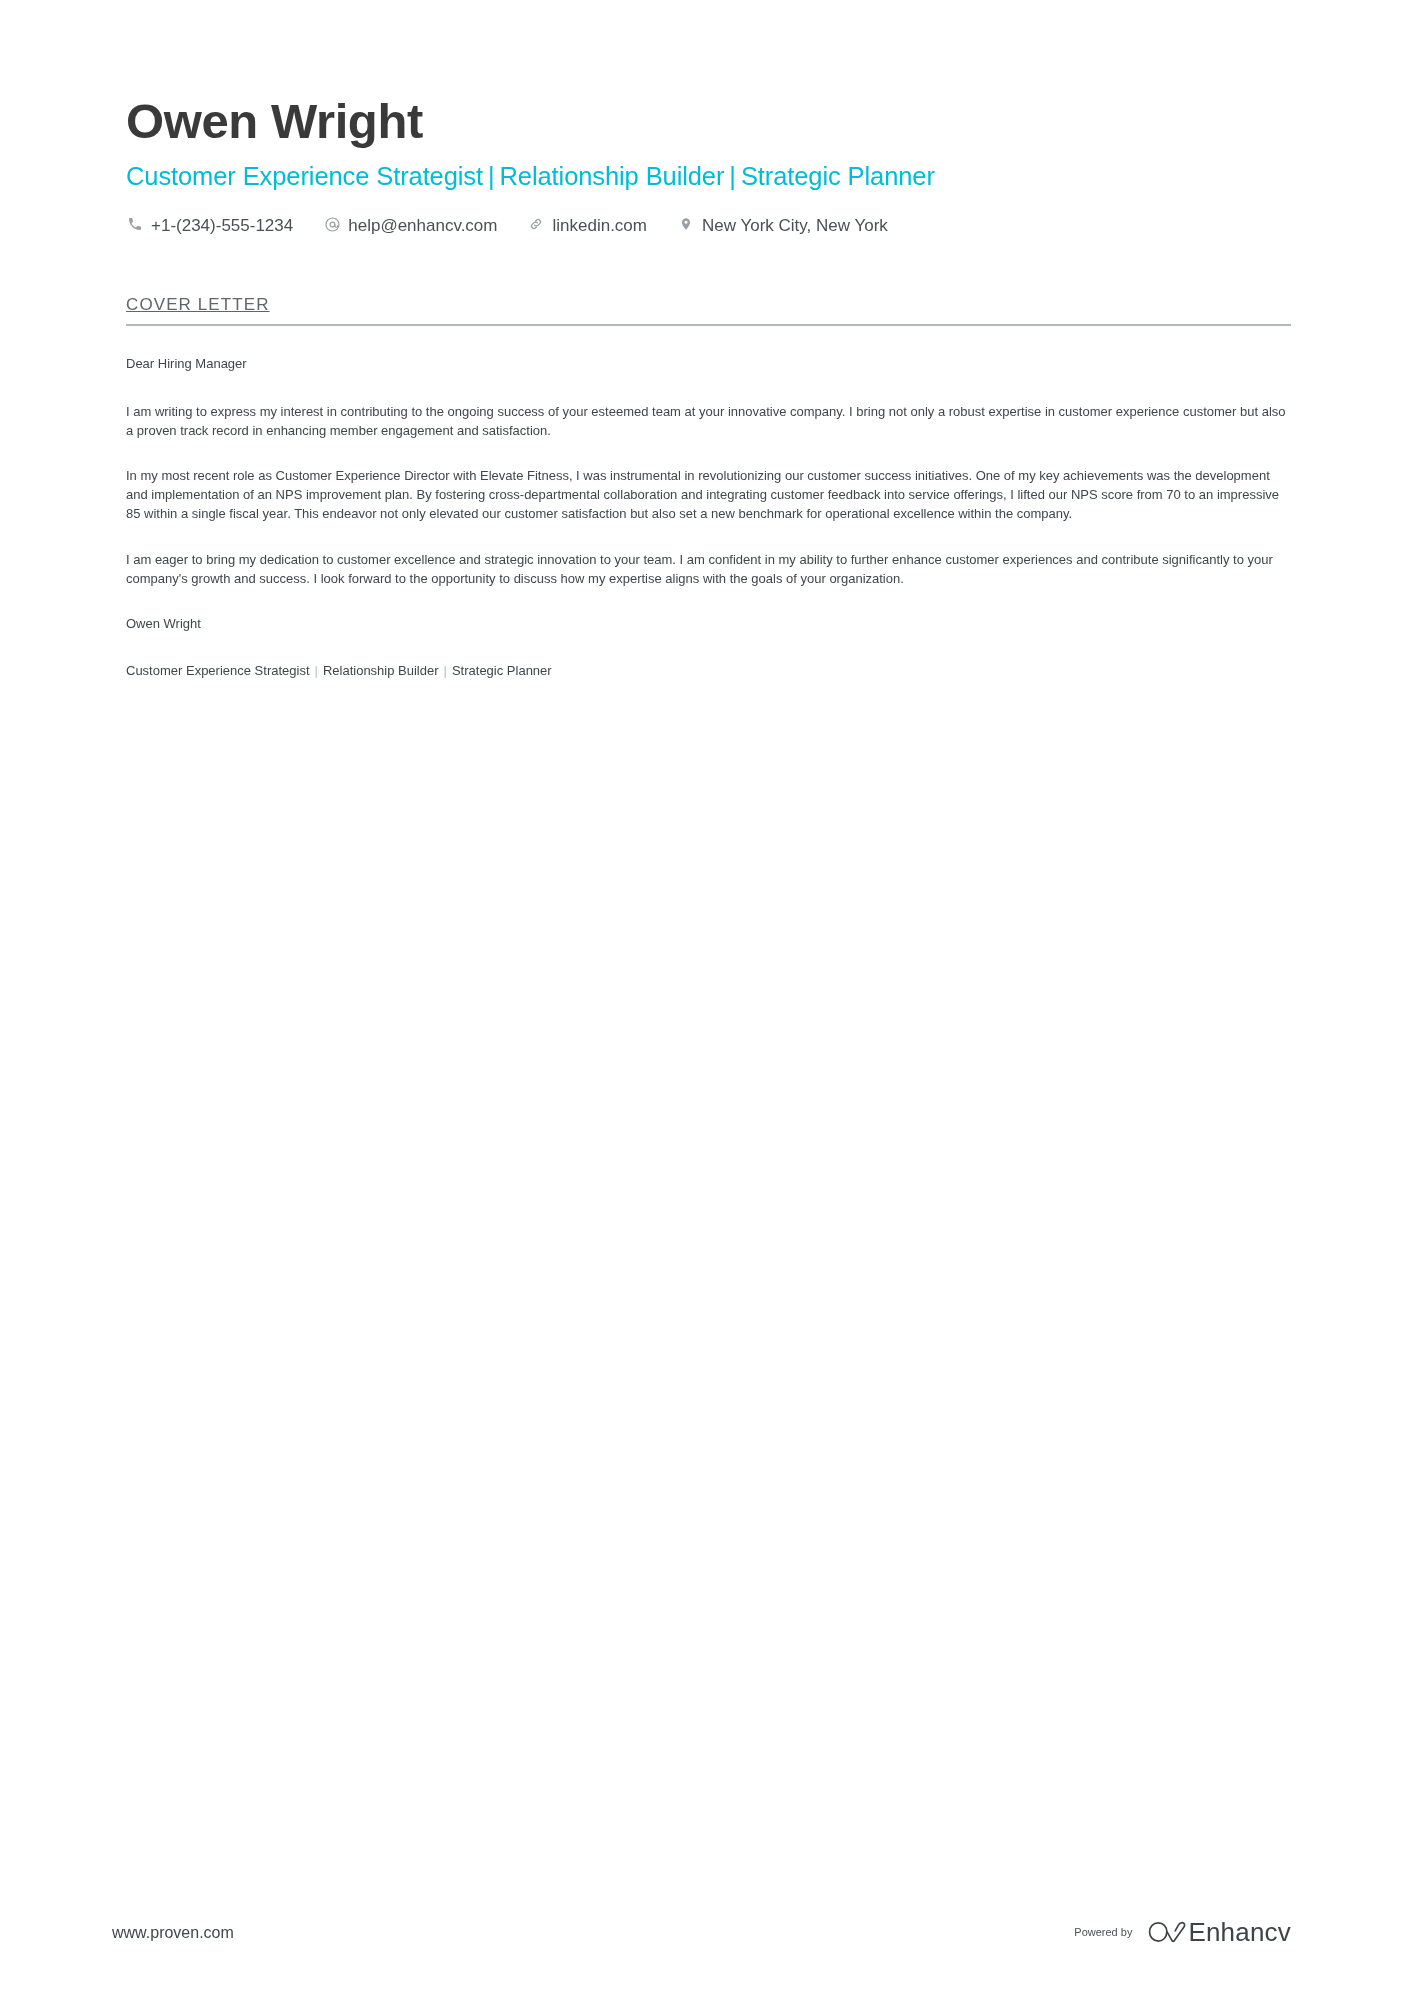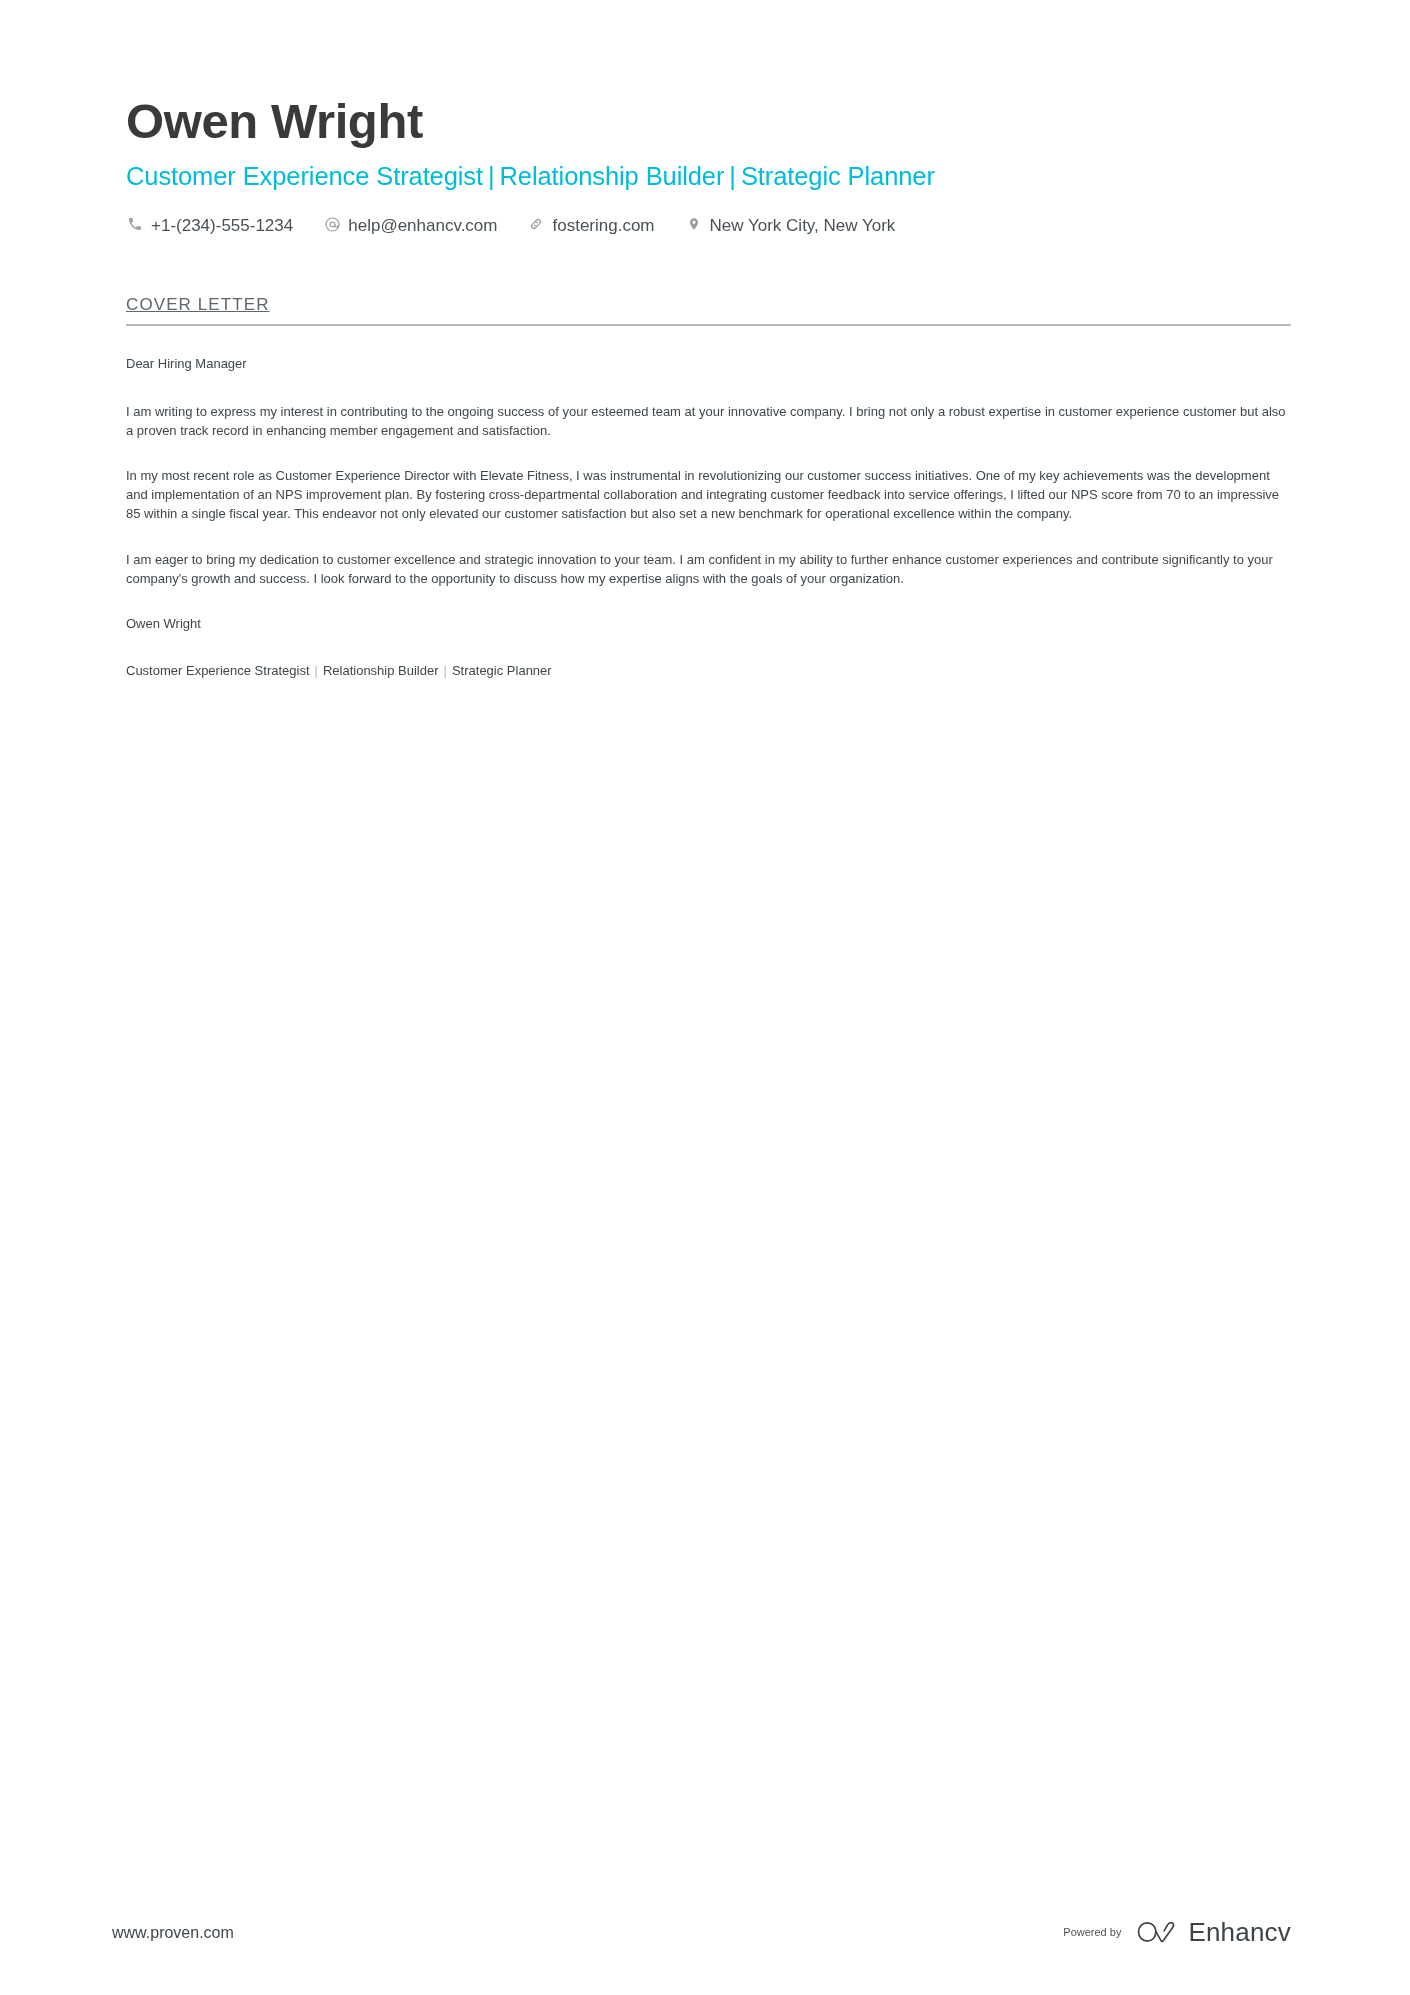--- a/index.html
+++ b/index.html
@@ -142,21 +142,20 @@
     align-items: center;
     gap: 14px;
   }
   .footer-powered .pb-label {
     font-size: 11px;
     color: #4a5156;
   }
   .brand {
     display: flex;
     align-items: center;
-    gap: 11px;
   }
   .brand-mark {
     display: inline-flex;
     align-items: center;
     color: #3d4category;
   }
   .brand-mark { color: #3d4449; }
   .brand-name {
     font-size: 26px;
     color: #3d4449;
@@ -200,21 +199,21 @@
           <span class="contact-text">help@enhancv.com</span>
         </div>
 
         <div class="contact-item">
           <span class="ico">
             <svg width="16" height="16" viewBox="0 0 24 24" fill="none" stroke="currentColor" stroke-width="1.9" stroke-linecap="round" aria-hidden="true">
               <path d="M9.8 13.6a3.6 3.6 0 0 0 5.3.4l2.6-2.6a3.6 3.6 0 0 0-5.1-5.1l-1.3 1.3"></path>
               <path d="M14.2 10.4a3.6 3.6 0 0 0-5.3-.4l-2.6 2.6a3.6 3.6 0 0 0 5.1 5.1l1.3-1.3"></path>
             </svg>
           </span>
-          <span class="contact-text">fostering.com</span>
+          <span class="contact-text">linkedin.com</span>
         </div>
 
         <div class="contact-item">
           <span class="ico">
             <svg width="14" height="16" viewBox="0 0 24 24" fill="currentColor" aria-hidden="true">
               <path d="M12 2c-3.9 0-7 3.1-7 7 0 5.2 7 13 7 13s7-7.8 7-13c0-3.9-3.1-7-7-7zm0 9.6a2.6 2.6 0 1 1 0-5.2 2.6 2.6 0 0 1 0 5.2z"></path>
             </svg>
           </span>
           <span class="contact-text">New York City, New York</span>
         </div>

